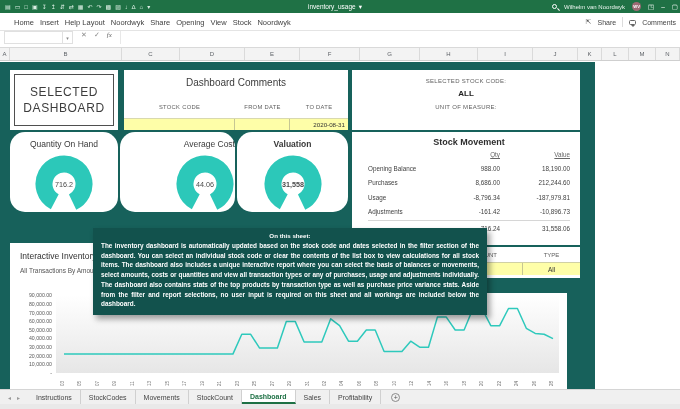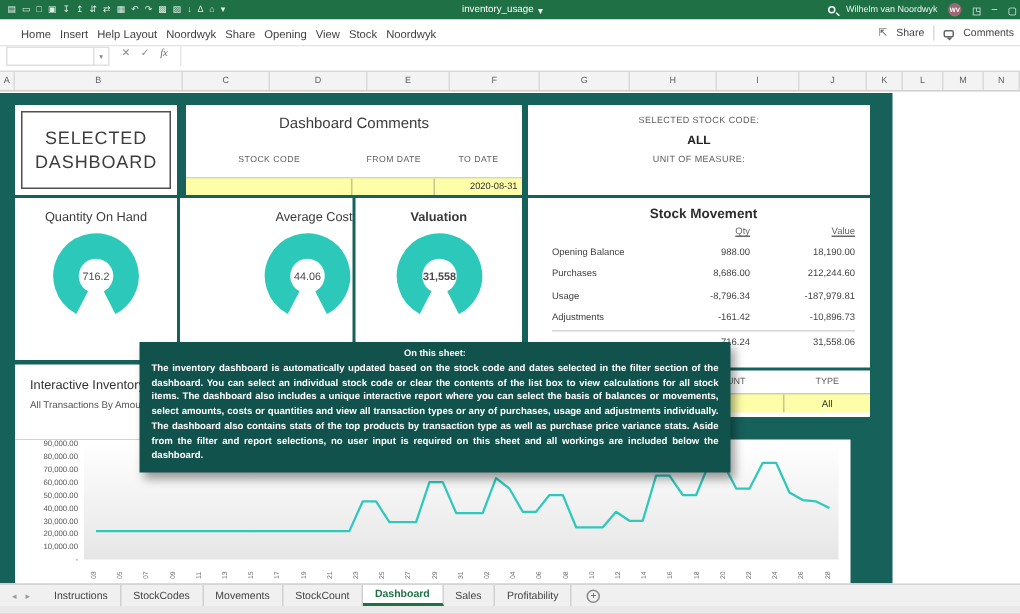--- a/index.html
+++ b/index.html
@@ -63,21 +63,21 @@
   .fc-yellow{position:absolute;left:0;bottom:0;width:100%;height:12px;display:flex;background:#FEFEA8;border-top:1px solid #d9d9ae;}
   .fc-yellow .ycell{height:100%;border-right:1px solid #c6c693;}
   .yc1{width:111px;} .yc2{width:55px;}
   .yc3{width:58px;border-right:none !important;font-size:6.2px;color:#333;display:flex;align-items:center;justify-content:flex-end;padding-right:3px;}
 
   .sel-card{left:352px;top:8px;width:228px;height:60px;text-align:center;}
   .sel-label{padding-top:8px;font-size:6px;color:#5e5e5e;letter-spacing:.3px;}
   .sel-value{margin-top:5px;font-size:8px;font-weight:bold;color:#222;}
   .sel-uom{margin-top:6px;font-size:6px;color:#5e5e5e;letter-spacing:.3px;}
 
-  .gauge-card{top:70px;height:108px;text-align:center;}
+  .gauge-card{top:70px;height:80px;text-align:center;border-radius:15px;}
   .g0{left:10px;width:108px;} .g1{left:120px;width:115px;text-align:right;} .g2{left:237px;width:111px;font-weight:bold;}
   .gauge-title{padding-top:7px;font-size:8.5px;color:#3a3a3a;}
   .gauge-wrap{margin-top:5px;}
 
   .stock-card{left:352px;top:70px;width:228px;height:113px;padding:5px 10px 0 16px;font-size:6.3px;color:#3f3f3f;}
   .sm-title{text-align:center;font-size:9px;font-weight:bold;color:#2e2e2e;margin-bottom:4px;}
   .sm-hrow{display:flex;color:#666;margin-bottom:3px;}
   .sm-hrow .lab{flex:1;}
   .sm-col-q,.sm-col-v{text-align:right;text-decoration:underline;}
   .sm-col-q{width:62px;} .sm-col-v{width:70px;}

